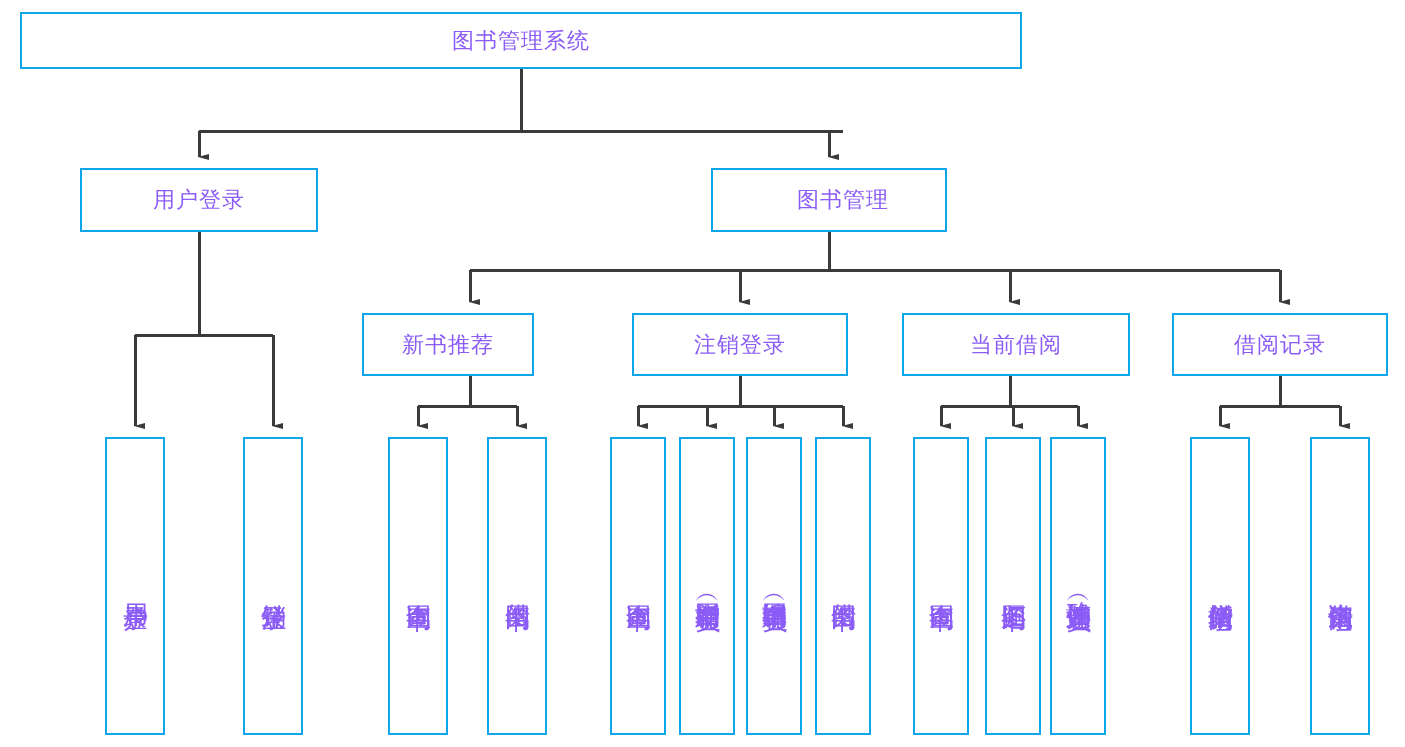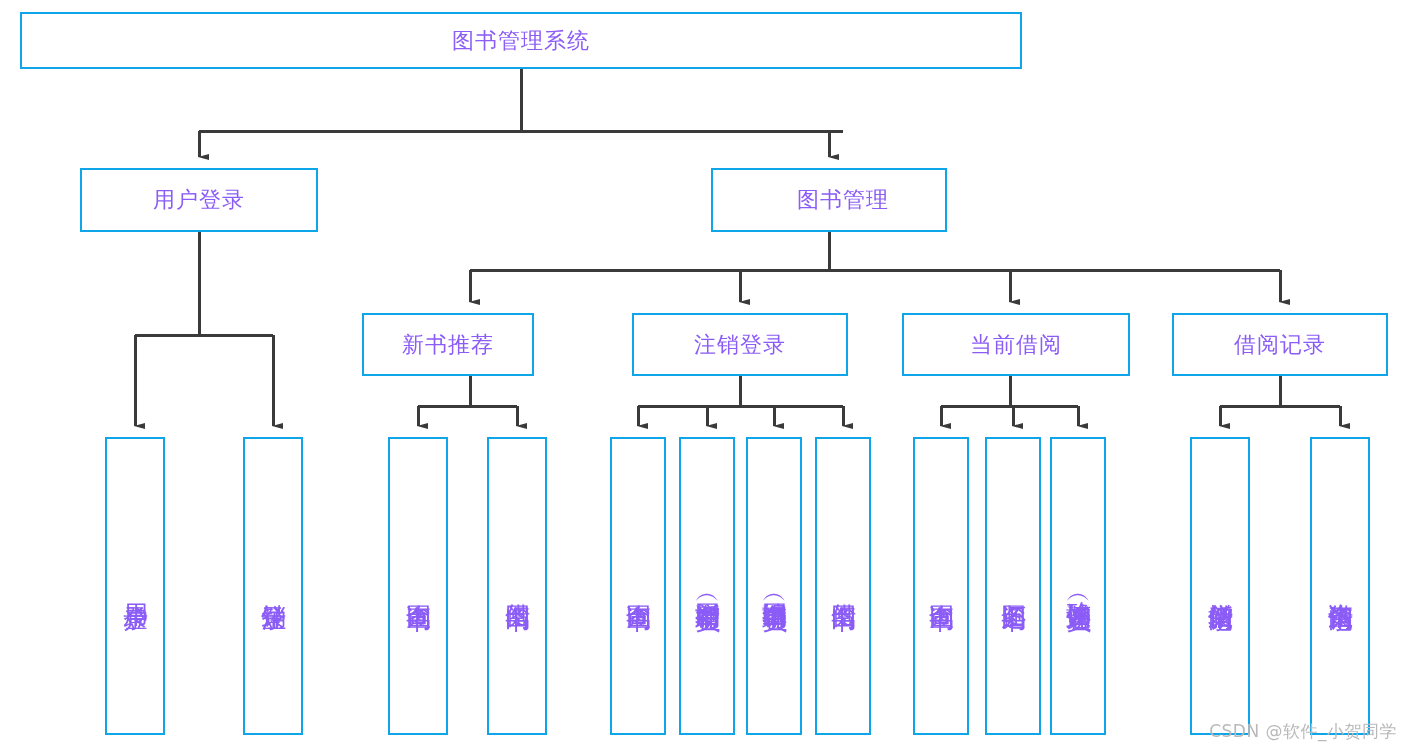--- a/index.html
+++ b/index.html
@@ -179,15 +179,14 @@
   <div class="node vert" id="n-l4-10" style="left: 1050px; top: 437px; width: 56px; height: 298px;">
     <span class="vlabel">确认归还（管理员）</span>
   </div>
   <div class="node vert" id="n-l4-11" style="left: 1190px; top: 437px; width: 60px; height: 298px;">
     <span class="vlabel">新增借阅记录</span>
   </div>
   <div class="node vert" id="n-l4-12" style="left: 1310px; top: 437px; width: 60px; height: 298px;">
     <span class="vlabel">查询借阅记录</span>
   </div>
 
-  <div id="watermark" style="color: rgb(185, 185, 185);">CSDN @软件_小贺同学</div>
 
 </div>
 
 </body></html>

